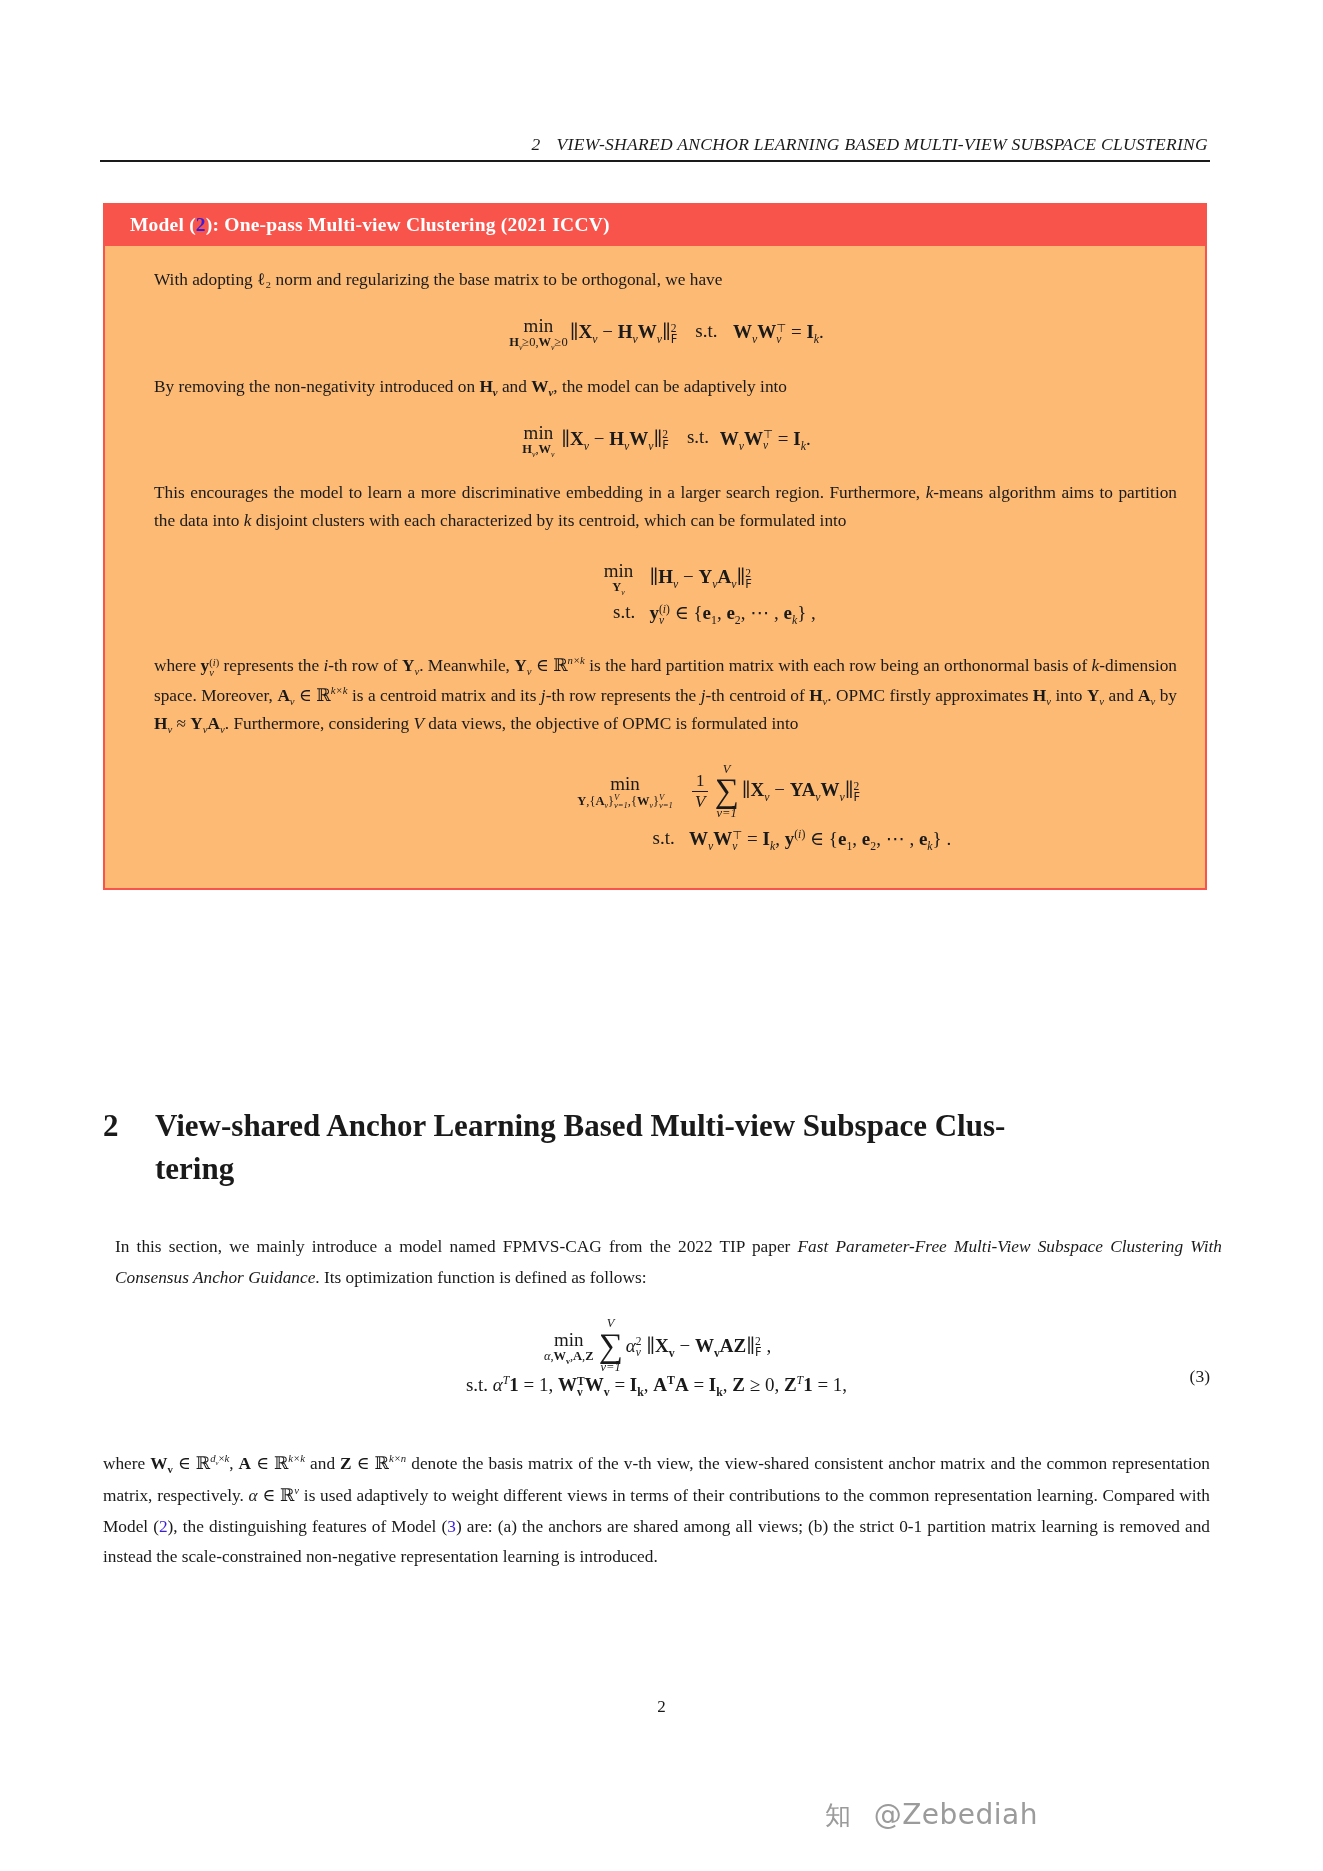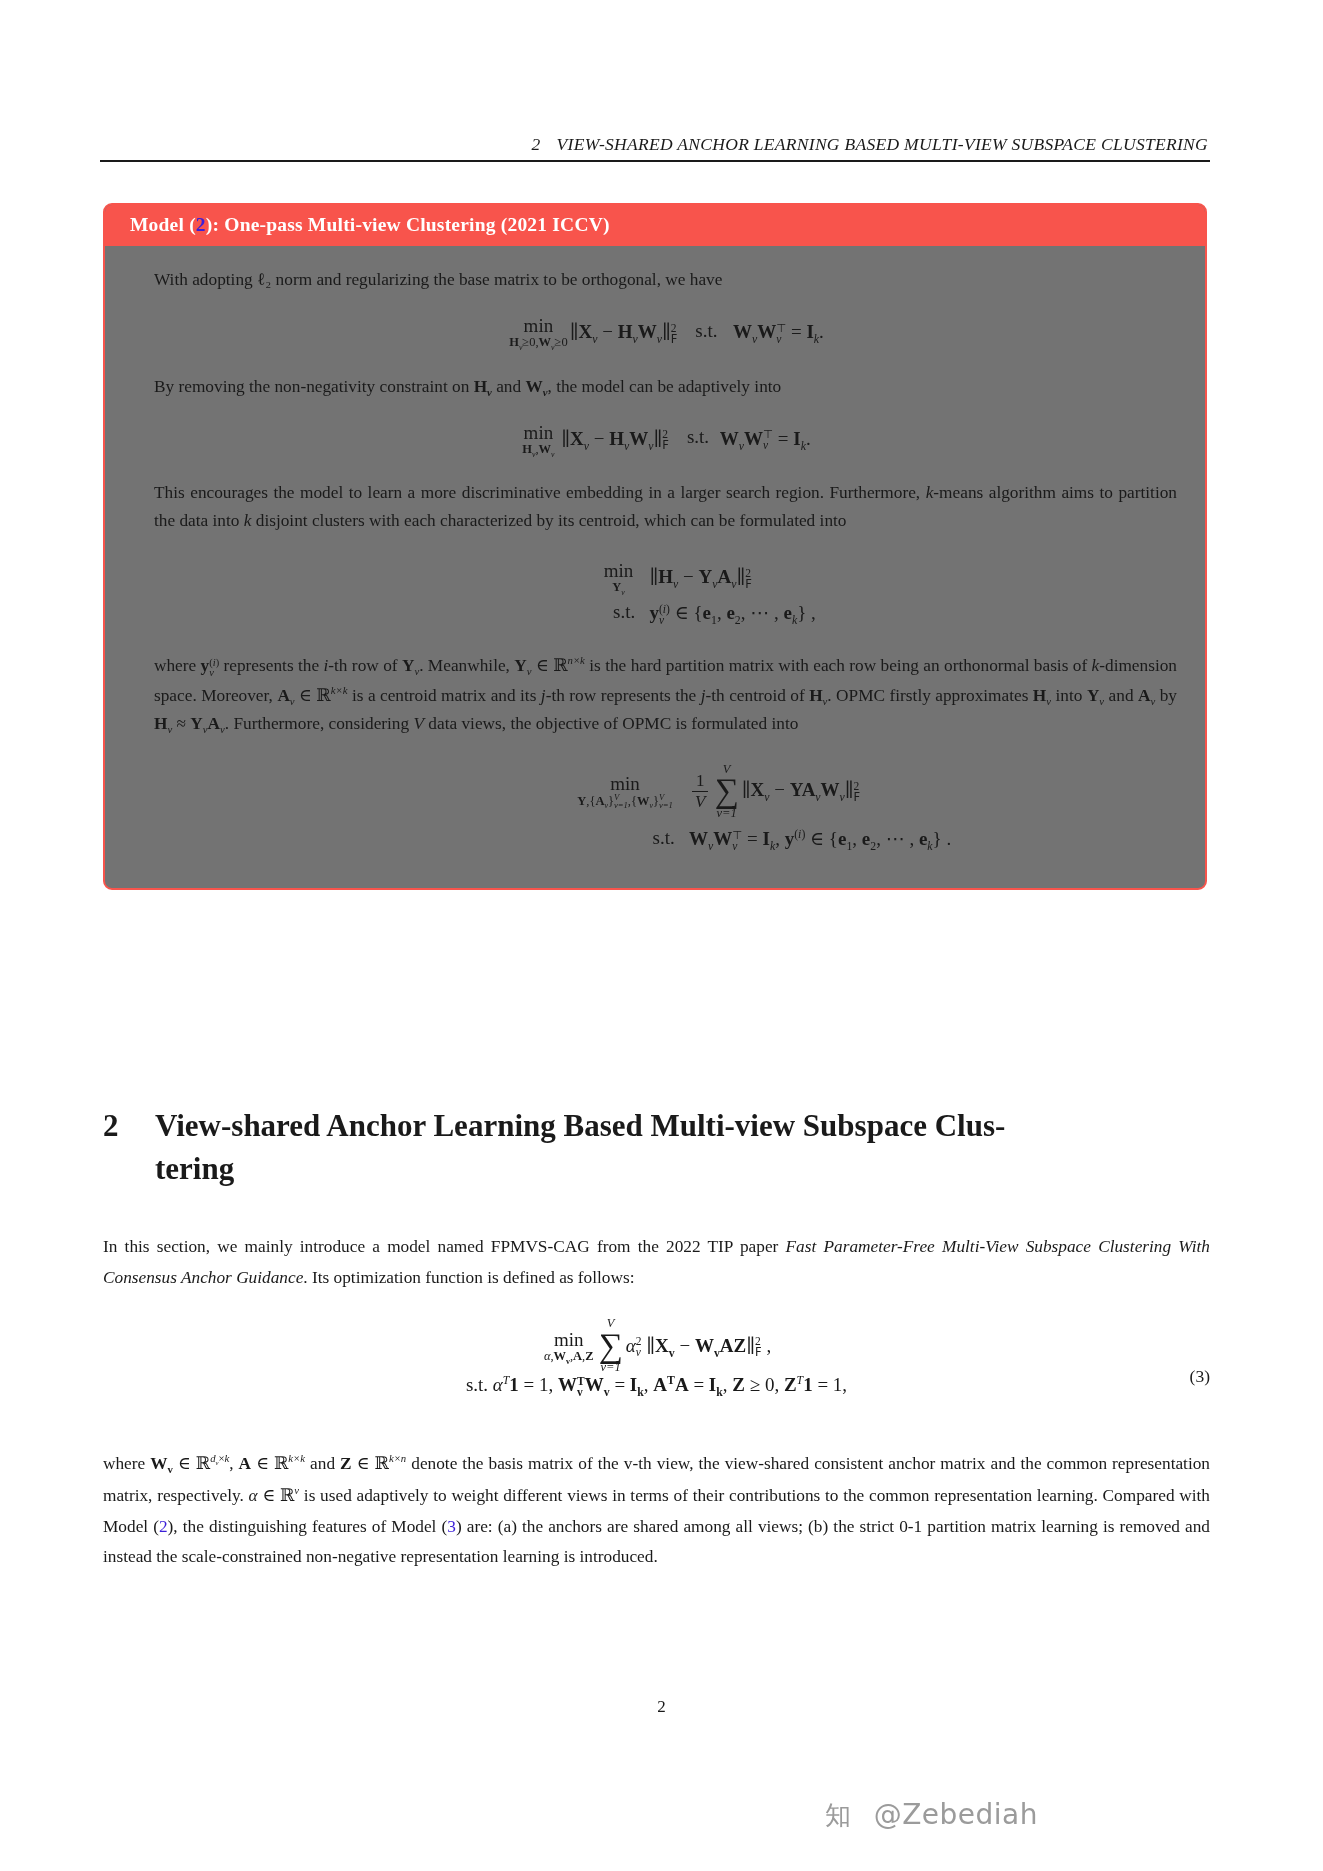--- a/index.html
+++ b/index.html
@@ -45,22 +45,22 @@
     background: #1a1a1a;
   }
 
   
   .modelbox {
     position: absolute;
     left: 103px;
     top: 203px;
     width: 1104px;
     border: 2.5px solid #f8544c;
-    border-radius: 9px;
-    background: #737373;
+    border-radius: 0;
+    background: #fdba74;
     box-sizing: border-box;
     overflow: hidden;
   }
   .modelbox-title {
     background: #f8544c;
     color: #ffffff;
     font-weight: bold;
     font-size: 19.5px;
     padding: 9px 0 10px 25px;
     letter-spacing: 0.2px;
@@ -150,21 +150,21 @@
   
   .body-text {
     position: absolute;
     left: 103px;
     width: 1107px;
     font-size: 17.3px;
     line-height: 1.78;
     text-align: justify;
   }
   .body-text p { margin: 0; }
-  #para-intro { top: 1232px; }
+  #para-intro { top: 1232px; margin-left: 12px; }
   #para-where { top: 1448px; }
 
   .indent { text-indent: 26px; }
 
   
   .numeq-wrap {
     position: absolute;
     left: 103px;
     top: 1318px;
     width: 1107px;
@@ -225,21 +225,21 @@
 
       <p>With adopting ℓ₂ norm and regularizing the base matrix to be orthogonal, we have</p>
 
       <div class="eq">
         <span class="oplim">
           <span class="op mup">min</span>
           <span class="lim"><span class="mbf">H</span><sub class="sm mi">v</sub>≥0,<span class="mbf">W</span><sub class="sm mi">v</sub>≥0</span>
         </span><span class="mrow">∥<span class="mbf">X</span><sub class="sm mi">v</sub> − <span class="mbf">H</span><sub class="sm mi">v</sub><span class="mbf">W</span><sub class="sm mi">v</sub>∥<span style="display:inline-block;vertical-align:middle;line-height:0.95;font-size:11.5px;text-align:left;"><span style="display:block;">2</span><span style="display:block;font-family:'DejaVu Sans',sans-serif;">F</span></span></span><span class="st mup">s.t.</span><span class="mrow">&nbsp;&nbsp;<span class="mbf">W</span><sub class="sm mi">v</sub><span class="mbf">W</span><span style="display:inline-block;vertical-align:middle;line-height:0.95;font-size:11.5px;text-align:left;"><span style="display:block;font-family:'DejaVu Sans',sans-serif;">⊤</span><span style="display:block;font-style:italic;">v</span></span> = <span class="mbf">I</span><sub class="sm mi">k</sub>.</span>
       </div>
 
-      <p><span>By removing the non-negativity constraint on </span><span class="mbf">H<sub class="sm mi">v</sub></span><span> and </span><span class="mbf">W<sub class="sm mi">v</sub></span><span>, the model can be adaptively into</span></p>
+      <p><span>By removing the non-negativity introduced on </span><span class="mbf">H<sub class="sm mi">v</sub></span><span> and </span><span class="mbf">W<sub class="sm mi">v</sub></span><span>, the model can be adaptively into</span></p>
 
       <div class="eq">
         <span class="oplim">
           <span class="op mup">min</span>
           <span class="lim"><span class="mbf">H</span><sub class="sm mi">v</sub>,<span class="mbf">W</span><sub class="sm mi">v</sub></span>
         </span><span class="mrow">&nbsp;∥<span class="mbf">X</span><sub class="sm mi">v</sub> − <span class="mbf">H</span><sub class="sm mi">v</sub><span class="mbf">W</span><sub class="sm mi">v</sub>∥<span style="display:inline-block;vertical-align:middle;line-height:0.95;font-size:11.5px;text-align:left;"><span style="display:block;">2</span><span style="display:block;font-family:'DejaVu Sans',sans-serif;">F</span></span></span><span class="st mup">s.t.</span><span class="mrow">&nbsp;<span class="mbf">W</span><sub class="sm mi">v</sub><span class="mbf">W</span><span style="display:inline-block;vertical-align:middle;line-height:0.95;font-size:11.5px;text-align:left;"><span style="display:block;font-family:'DejaVu Sans',sans-serif;">⊤</span><span style="display:block;font-style:italic;">v</span></span> = <span class="mbf">I</span><sub class="sm mi">k</sub>.</span>
       </div>
 
       <p>This encourages the model to learn a more discriminative embedding in a larger search region. Furthermore, <span class="mi">k</span>-means algorithm aims to partition the data into <span class="mi">k</span> disjoint clusters with each characterized by its centroid, which can be formulated into</p>
 

